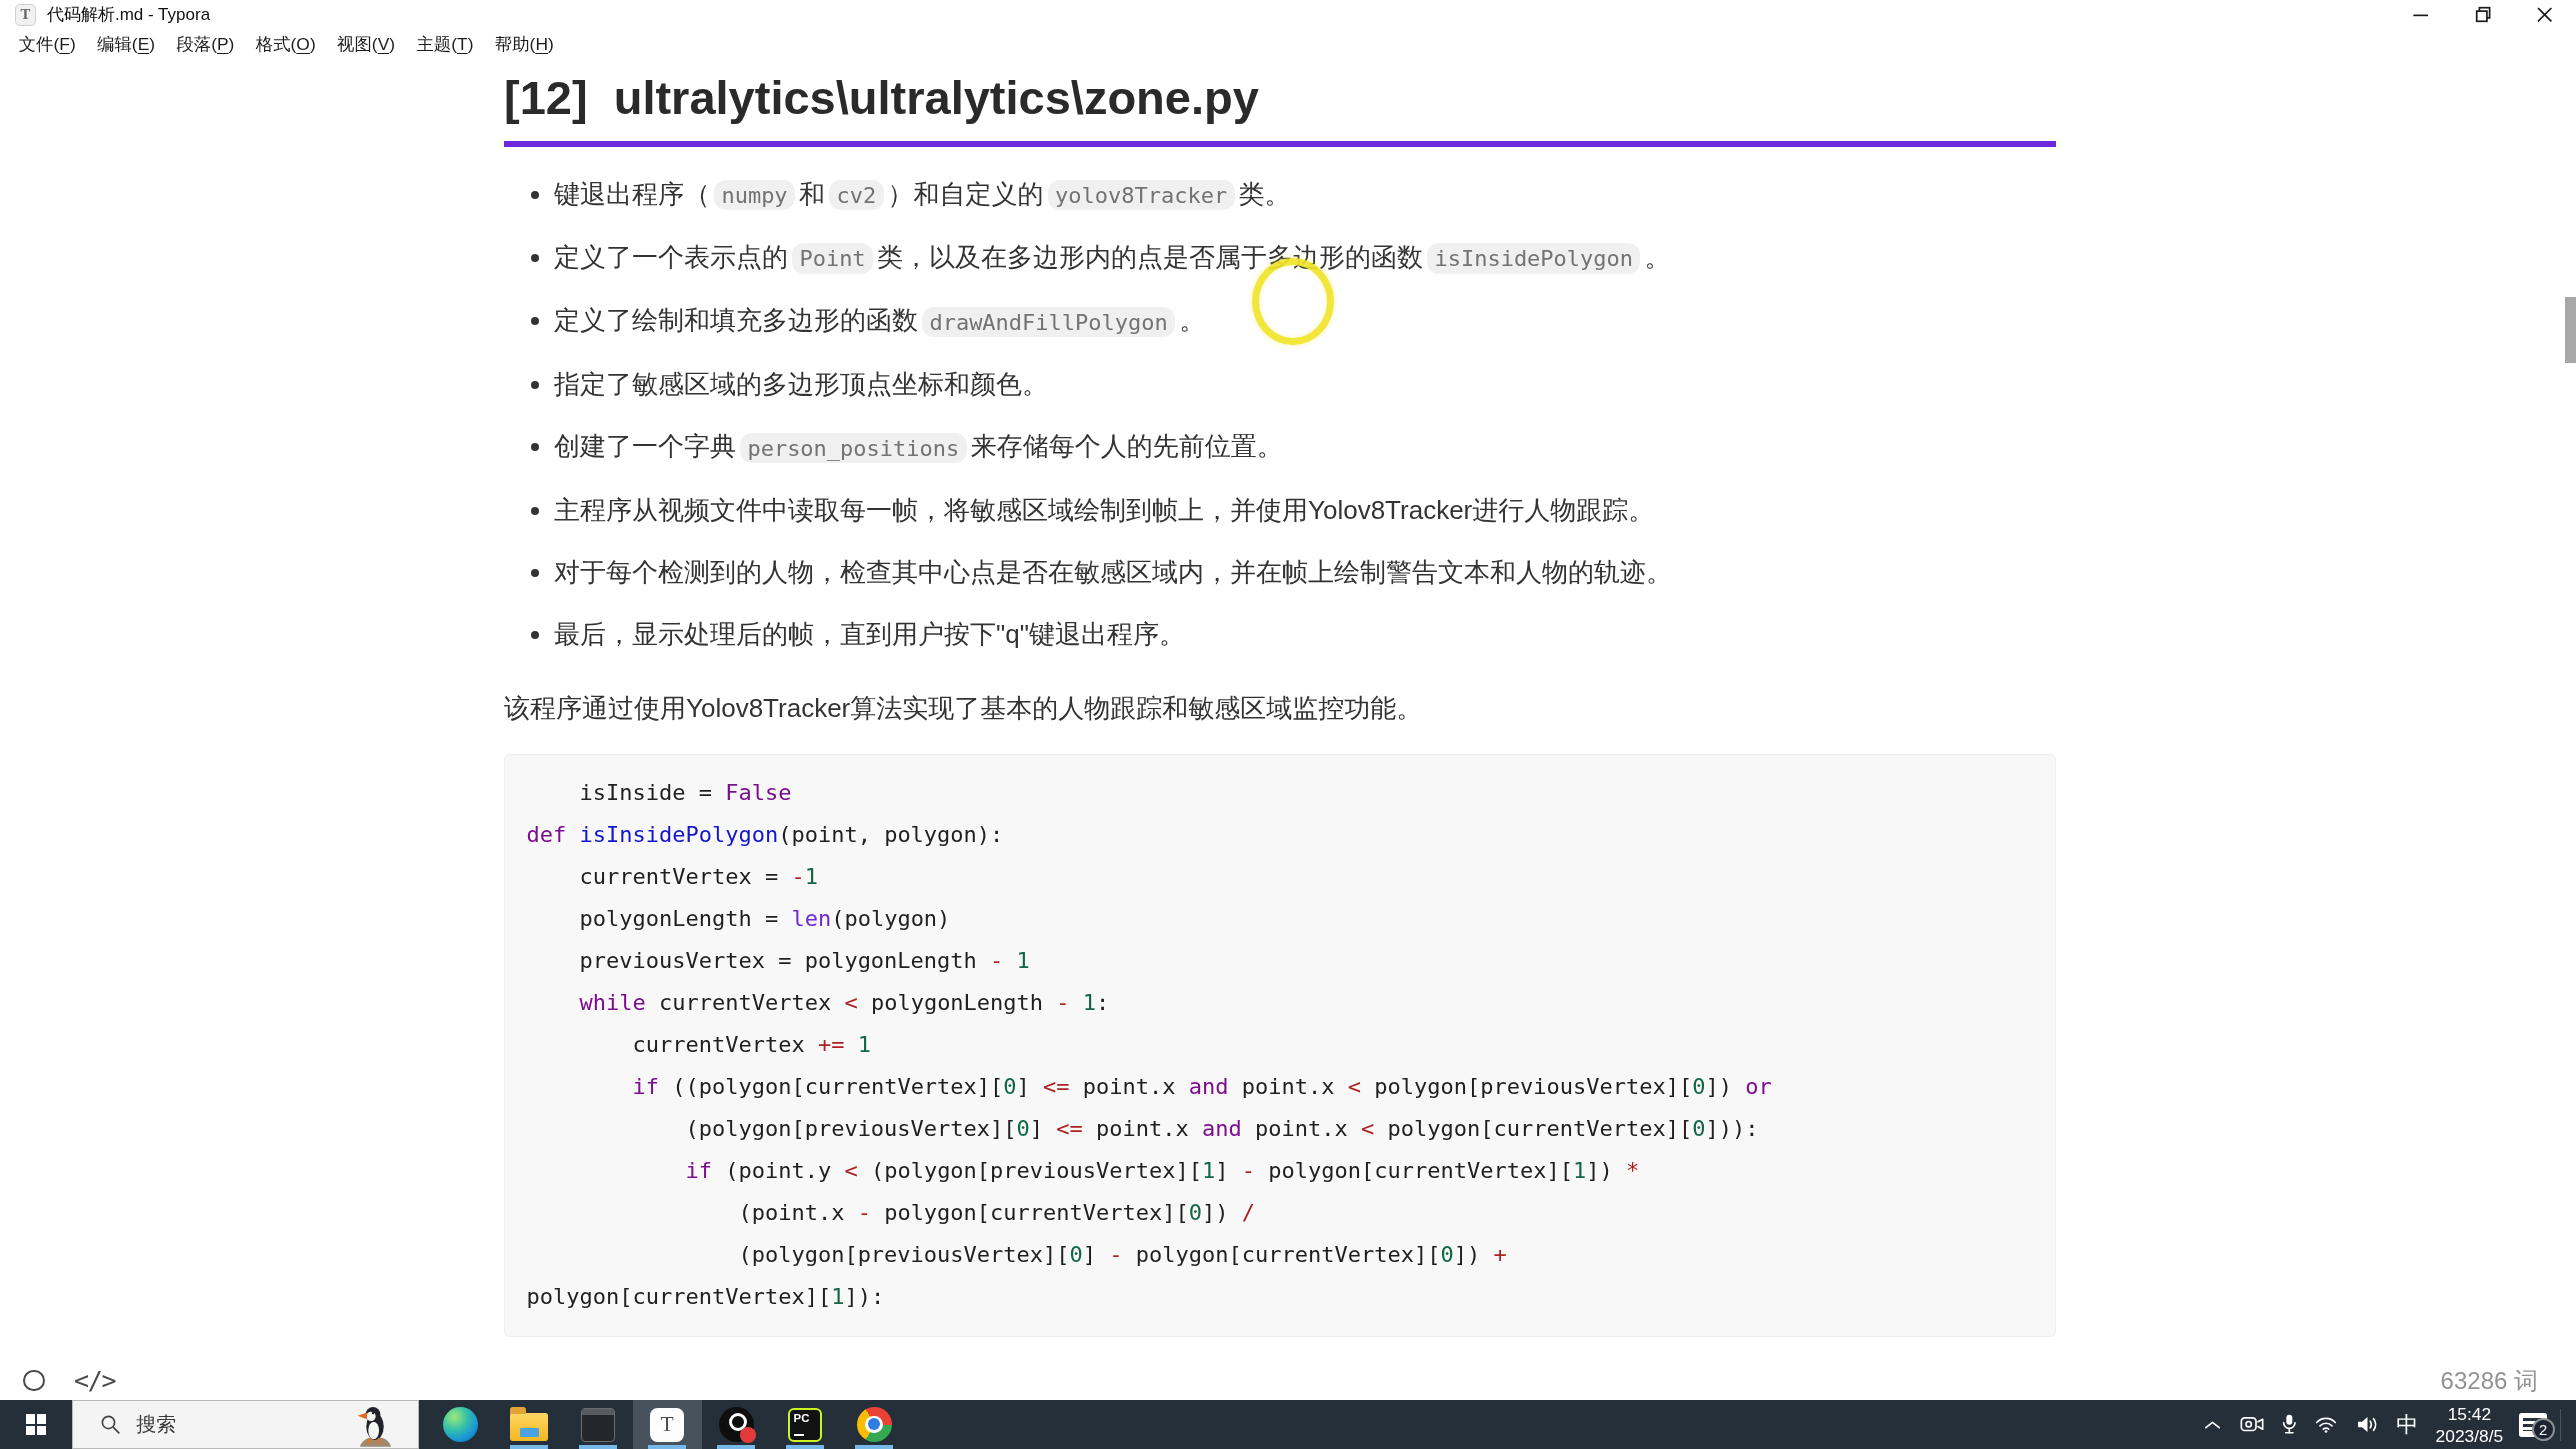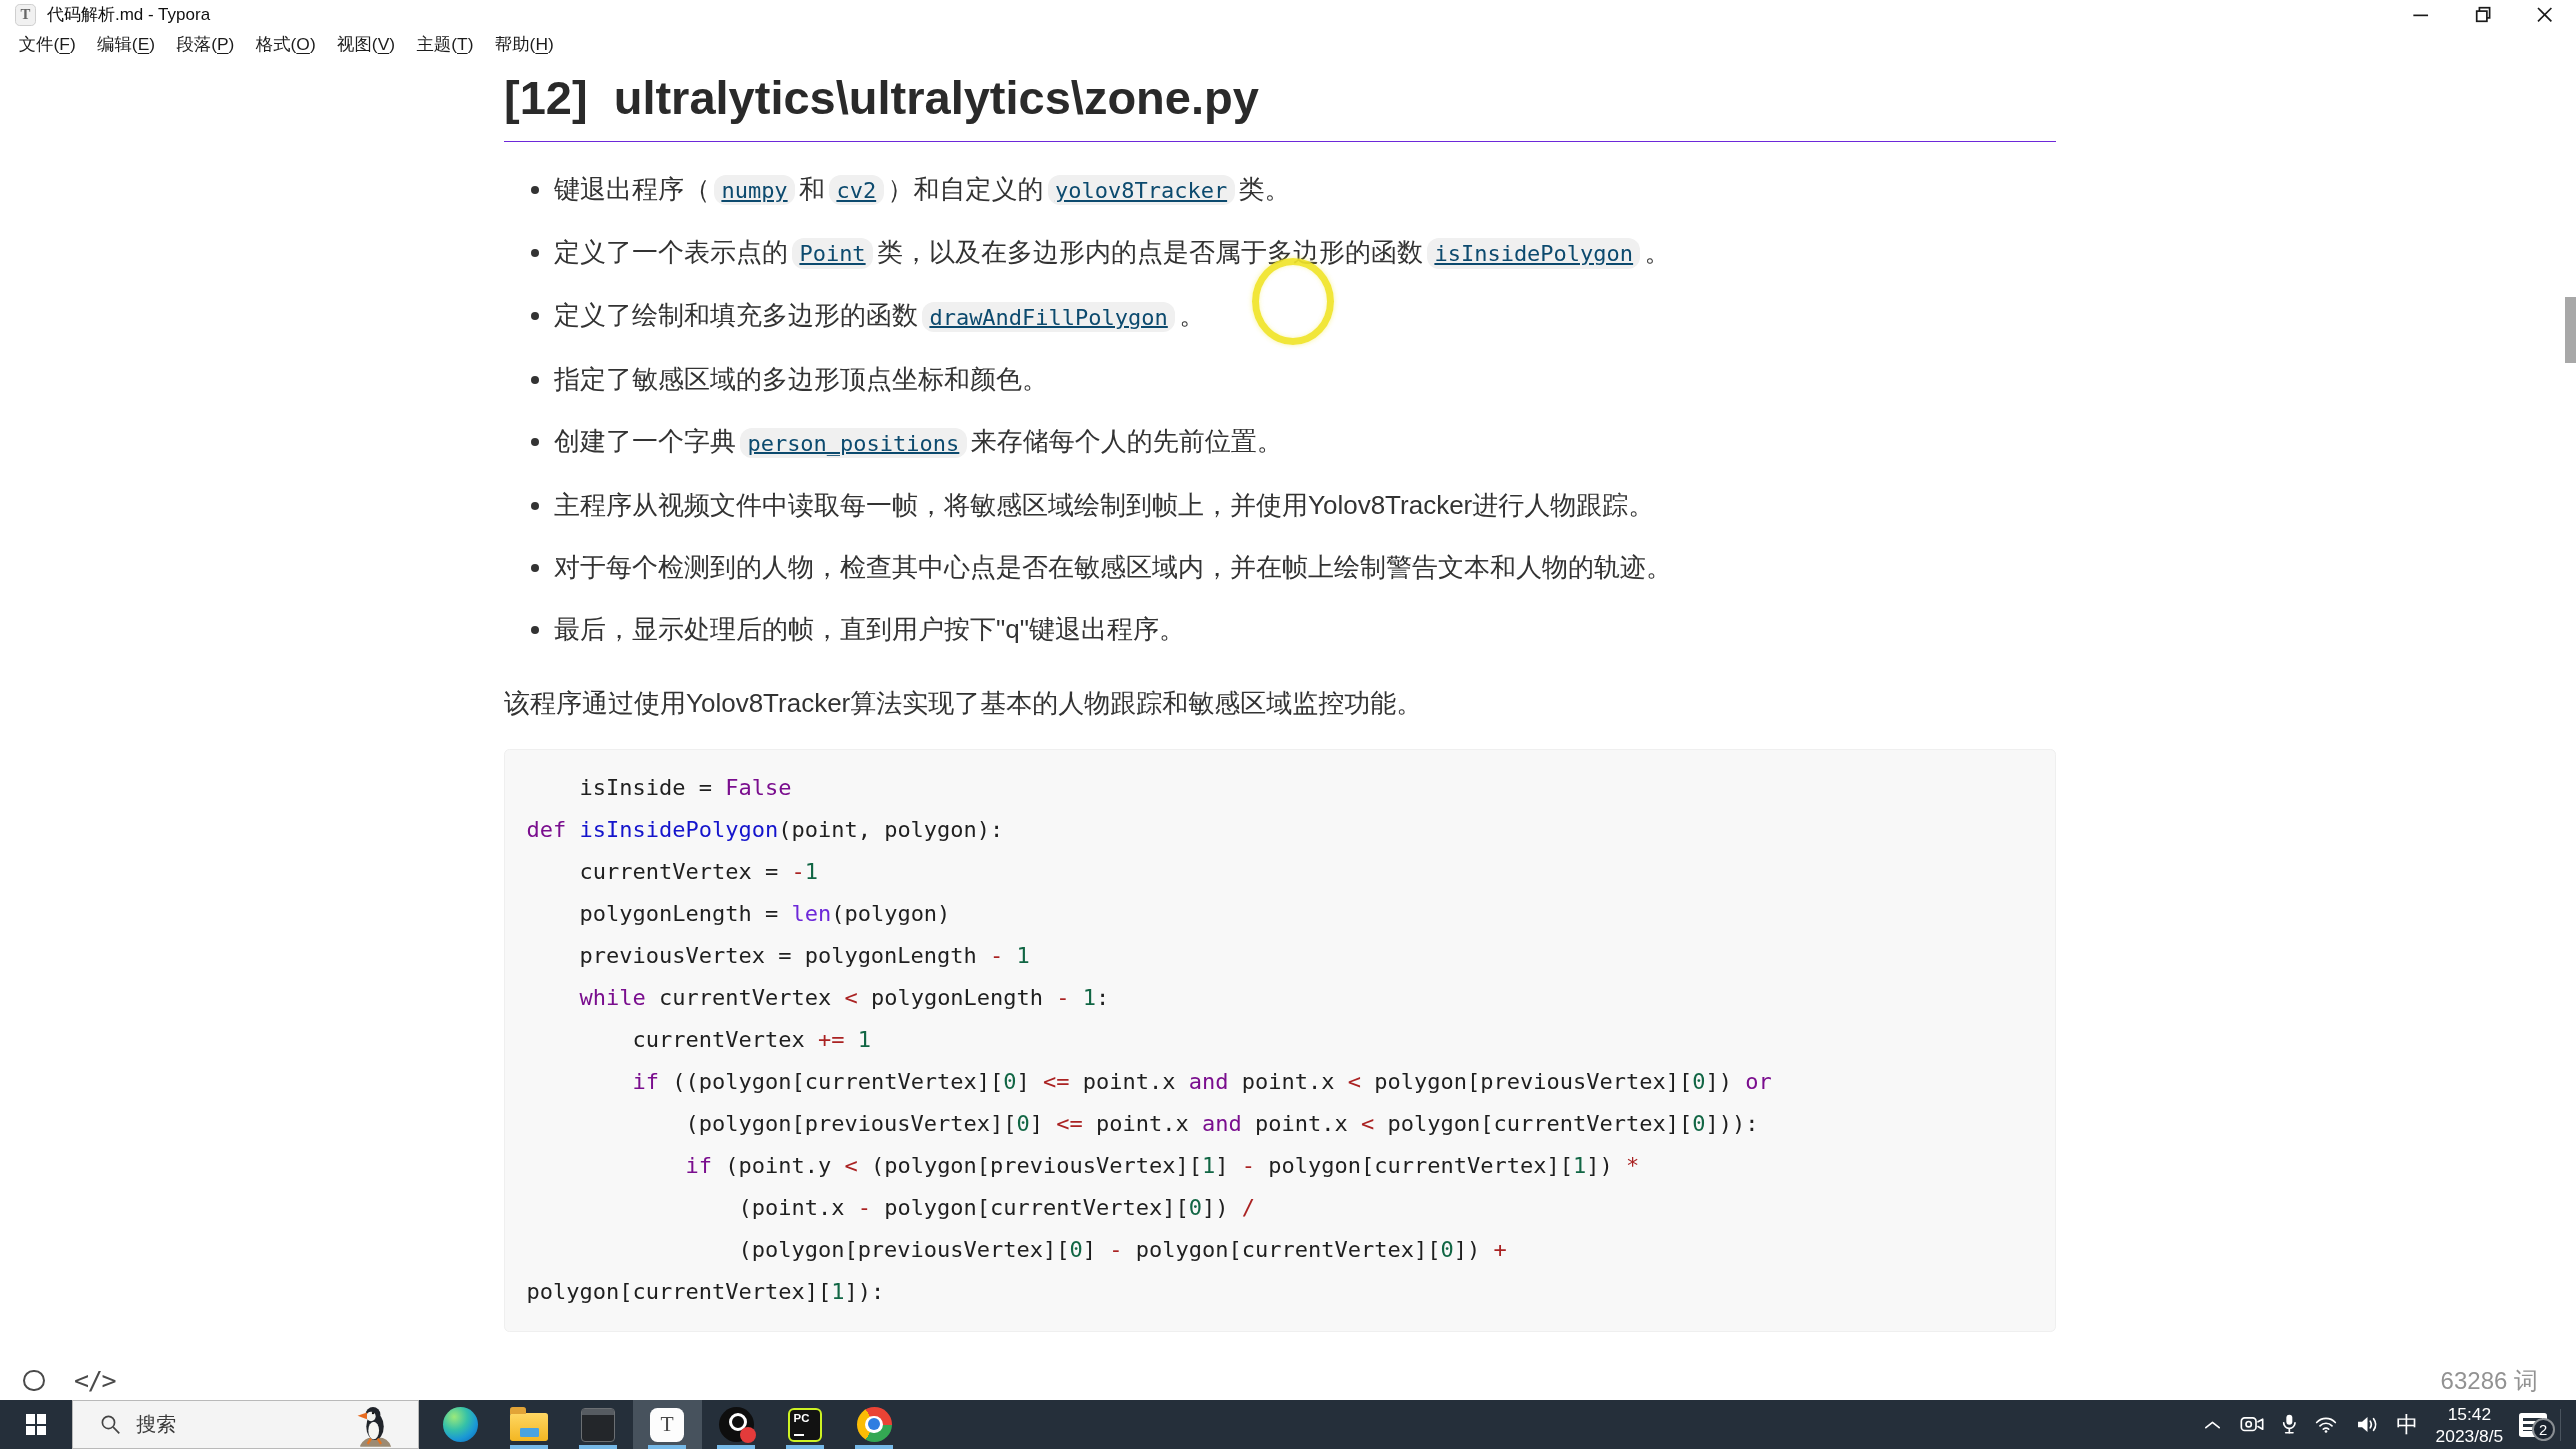--- a/index.html
+++ b/index.html
@@ -20,26 +20,26 @@
   
   .menubar { position:absolute; top:29.5px; left:0; right:0; height:29.5px; background:#fff;
     display:flex; align-items:center; padding-left:8px; font-size:17.4px; color:#1c1c1c; z-index:20; }
   .menu-item { padding:0 10.7px; cursor:default; white-space:nowrap; }
   .menu-key { text-decoration:underline; text-underline-offset:2.7px; }
 
   
   .content { position:absolute; top:59px; left:0; right:0; bottom:49px; background:#fff; overflow:hidden; }
   .doc { margin-left:504px; width:1552px; color:#333; }
   .doc-title { font-size:47px; font-weight:bold; color:#2a2a2a; margin:10.7px 0 0 0;
-    padding-bottom:16px; border-bottom:1px solid #6d28d9; white-space:pre-wrap; }
+    padding-bottom:16px; border-bottom:6px solid #6d28d9; white-space:pre-wrap; }
   .para { font-size:26px; line-height:47px; margin:27px 0 0 0; }
   ul.bullets { margin:24px 0 0 0; padding-left:50px; }
   ul.bullets li { font-size:26px; line-height:47px; margin-bottom:15.4px; }
   .inline-code { font-family:"DejaVu Sans Mono","Liberation Mono",monospace; font-size:22px;
-    background:#f0f0f0; border-radius:12px; padding:2.7px 7.4px; margin:0 4px; color:#0c4a6e;text-decoration:underline; }
+    background:#f0f0f0; border-radius:12px; padding:2.7px 7.4px; margin:0 4px; color:#737373; }
 
   .codeblock { margin-top:21.5px; background:#f8f8f8; border:1.3px solid #efefef; border-radius:5.4px;
     padding:17.4px 21.5px; }
   .code-line { font-family:"DejaVu Sans Mono","Liberation Mono",monospace; font-size:22px;
     line-height:42px; white-space:pre; color:#1f1f1f; }
   .tk-p { color:#1f1f1f; }
   .tk-k { color:#7a0e8e; }
   .tk-d { color:#1414cc; }
   .tk-b { color:#6d28d9; }
   .tk-n { color:#116644; }

